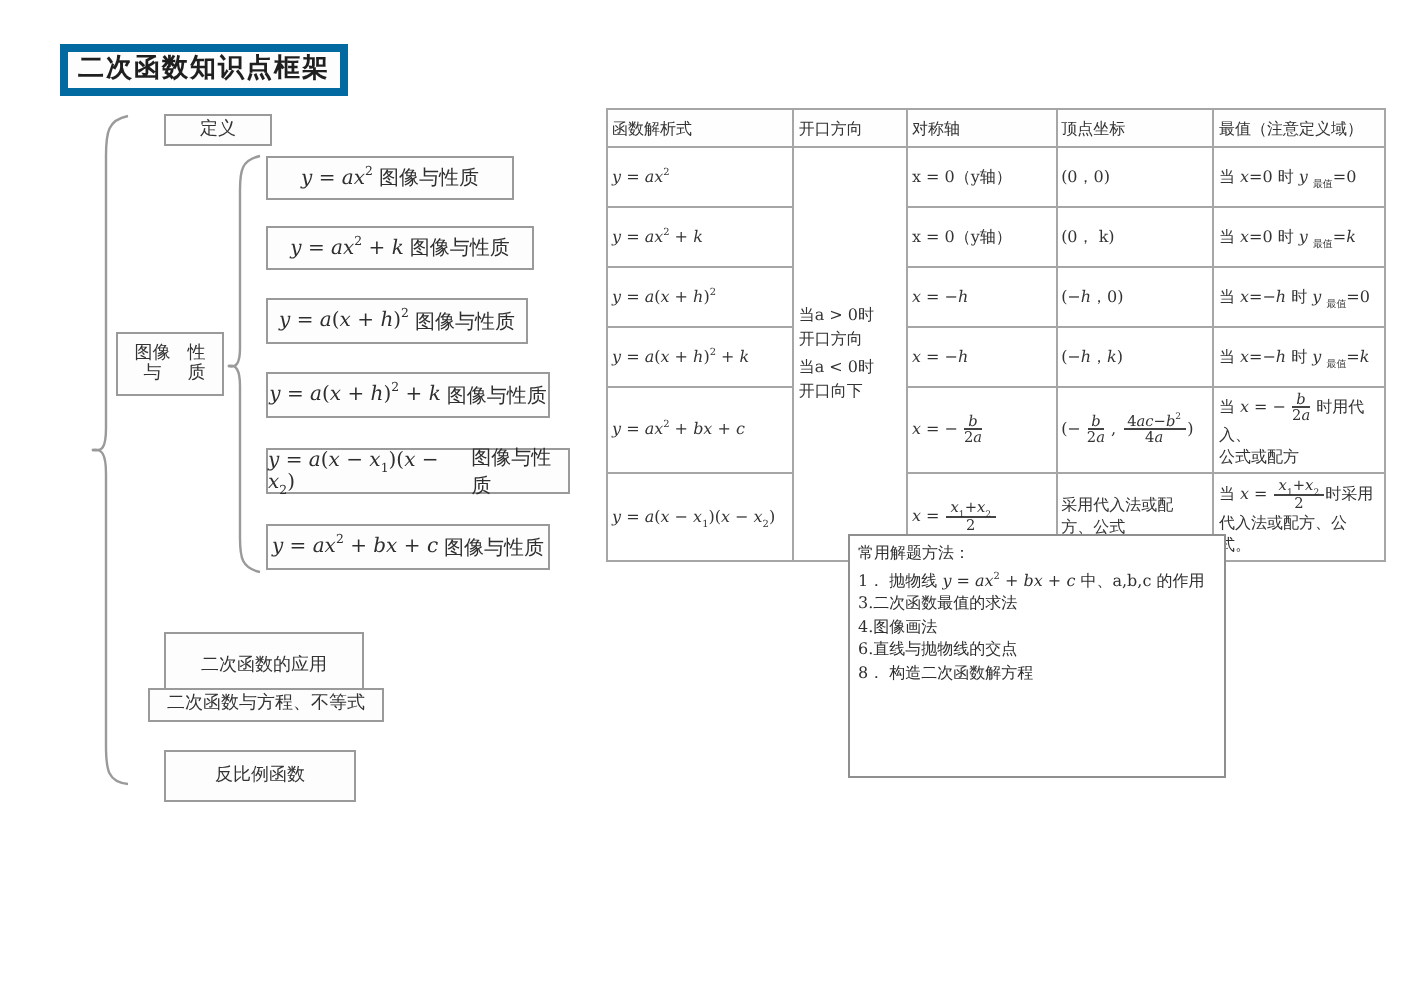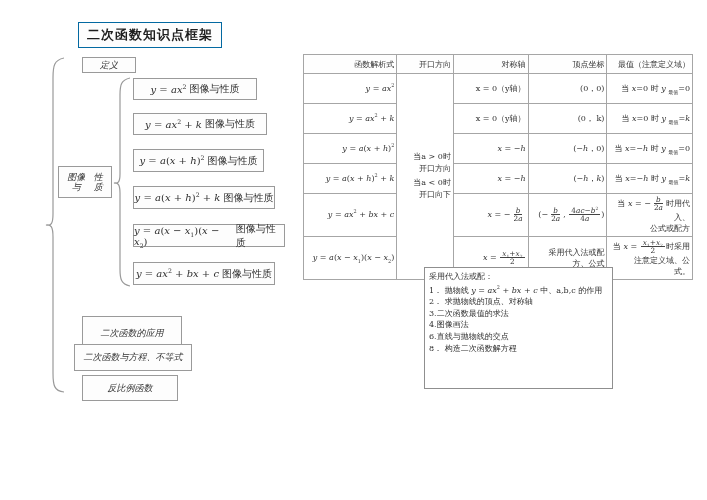--- a/index.html
+++ b/index.html
@@ -23,31 +23,30 @@
     text-align:center;
     color:#333;
     line-height:1.15;
     font-family:"DejaVu Serif",serif;
   }
 
   
   #title{
     left:30px;top:22px;width:144px;height:26px;
     font-size:13px;font-weight:bold;letter-spacing:1px;
-    border:1px solid #0369a1;
+    border:4px solid #0369a1;
     color:#1f1f1f;
-    margin-left:48px;
-  }
-
-  
-  .node{font-size:9px;padding:0 4px;font-style:italic;}
+  }
+
+  
+  .node{font-size:9px;padding:0 4px;}
   #n-def      {left:82px; top:57px;  width:54px; height:16px;}
   #n-img      {left:58px; top:166px; width:54px; height:32px;flex-direction:row;}
   #n-app      {left:82px; top:316px; width:100px;height:35px;}
-  #n-eqineq   {left:74px; top:344px; width:118px;height:27px;}
+  #n-eqineq   {left:74px; top:344px; width:118px;height:17px;}
   #n-inverse  {left:82px; top:375px; width:96px; height:26px;}
 
   
   .fbx{
     position:absolute;border:1px solid #9a9a9a;background:#fdfdfd;
     box-sizing:border-box;display:flex;align-items:center;justify-content:center;
     font-size:10px;color:#2e2e2e;
     font-family:"DejaVu Serif",serif;
   }
   #f1{left:133px;top:78px; width:124px;height:22px;}
@@ -78,21 +77,21 @@
   #tbl{
     position:absolute;left:303px;top:54px;width:390px;
     border-collapse:collapse;
     font-size:8px;
     font-family:"DejaVu Serif",serif;
     color:#333;
     background:#fff;
   }
   #tbl td,#tbl th{
     border:1px solid #a6a6a6;
-    text-align:right;vertical-align:middle;
+    text-align:left;vertical-align:middle;
     padding:2px 2px;
     font-weight:normal;
   }
   #tbl thead th{font-size:8px;height:14px;background:#fefefe;}
   #tbl td.c1{width:96px;height:25px;}
   #tbl td.c2{width:56px;}
   #tbl td.c3{width:74px;}
   #tbl td.c4{width:78px;}
   #tbl td.c5{width:86px;}
   .dircell{font-size:8px;line-height:1.5;}
@@ -292,34 +291,33 @@
         </td>
         <td class="c4">
           <div>采用代入法或配</div>
           <div>方、公式</div>
         </td>
         <td class="c5">
           <div>当 <span class="it">x</span> = <span class="frac">
                 <span class="num"><span class="it">x</span><sub>1</sub>+<span class="it">x</span><sub>2</sub></span>
                 <span class="den">2</span>
               </span>时采用</div>
-          <div>注意定义域、公</div>
+          <div>代入法或配方、公</div>
           <div>式。</div>
         </td>
       </tr>
     </tbody>
   </table>
 
   <div id="notes">
-    <div class="hd">采用代入法或配：</div>
+    <div class="hd">常用解题方法：</div>
     <ol>
       <li>
         <span>1． 抛物线 </span><span><span class="it">y</span> = <span class="it">ax</span><sup>2</sup> + <span class="it">bx</span> + <span class="it">c</span></span><span> 中、a,b,c 的作用</span>
       </li>
-      <li>2． 求抛物线的顶点、对称轴</li>
       <li>3.二次函数最值的求法</li>
       <li>4.图像画法</li>
       <li>6.直线与抛物线的交点</li>
       <li>8． 构造二次函数解方程</li>
     </ol>
   </div>
 
 </div>
 
 </body></html>

